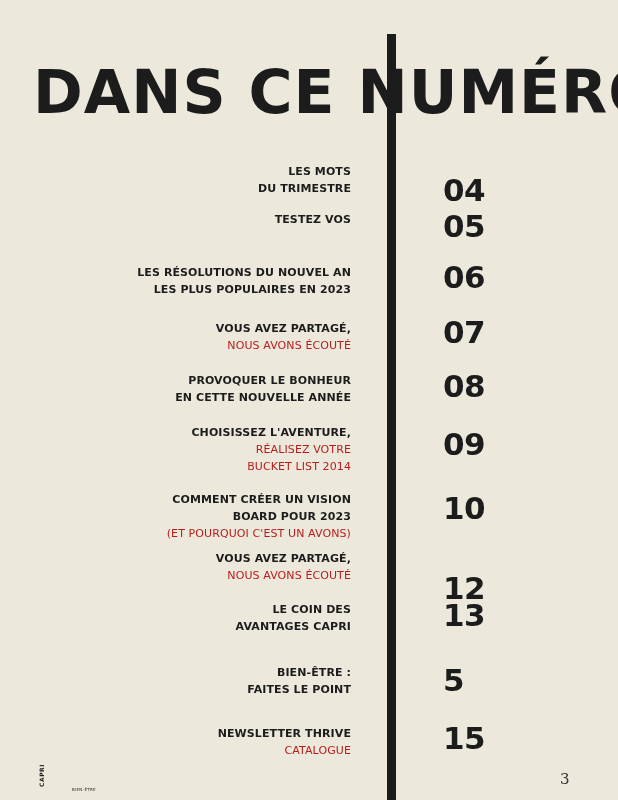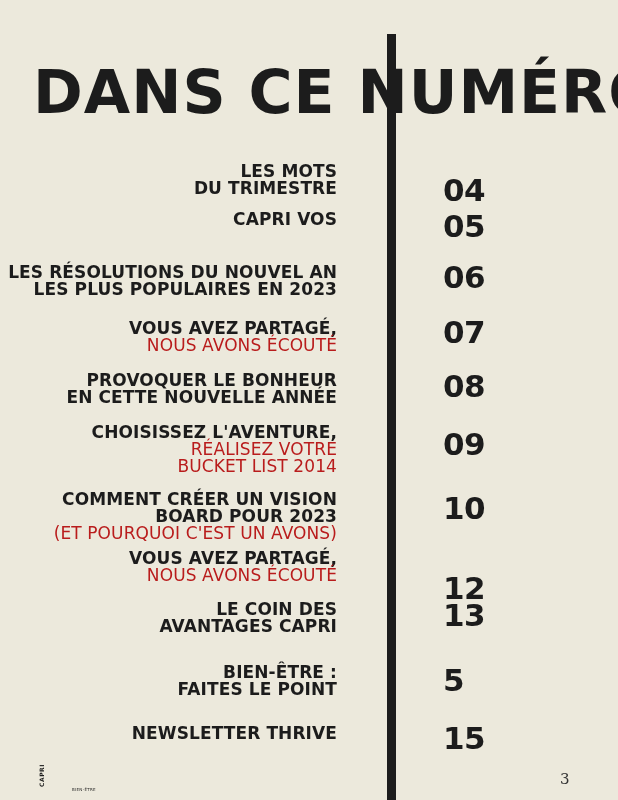--- a/index.html
+++ b/index.html
@@ -15,22 +15,22 @@
     font-family: "DejaVu Sans", sans-serif;
     font-weight: bold; font-size: 60px; line-height: 60px;
     letter-spacing: 1px; white-space: nowrap;
     color: #1c1c1c;
   }
   .vline {
     position: absolute; left: 387px; top: 34px;
     width: 9px; height: 766px; background: #1c1c1c;
   }
   .entry {
-    position: absolute; right: 281px; text-align: right;
-    font-size: 17px; line-height: 17px; white-space: nowrap;
+    position: absolute; right: 267px; text-align: right;
+    font-size: 11px; line-height: 17px; white-space: nowrap;
     letter-spacing: 0.1px;
   }
   .entry .b { font-weight: bold; display: block; }
   .entry .r { font-weight: normal; display: block; color: #b91c1c; }
   .num {
     position: absolute; left: 443px;
     font-weight: bold; font-size: 31px; line-height: 32px;
     letter-spacing: -0.5px;
   }
   .logo { position: absolute; left: 36px; top: 760px; width: 80px; height: 34px; }
@@ -56,21 +56,21 @@
 <h1 class="title">DANS CE NUMÉRO</h1>
 <div class="vline"></div>
 
 <div class="entry" style="top:163px">
   <span class="b">LES MOTS</span>
   <span class="b">DU TRIMESTRE</span>
 </div>
 <div class="num" style="top:174px">04</div>
 
 <div class="entry" style="top:211px">
-  <span class="b">CAPRI VOS</span>
+  <span class="b">TESTEZ VOS</span>
 </div>
 <div class="num" style="top:210px">05</div>
 
 <div class="entry" style="top:264px">
   <span class="b">LES RÉSOLUTIONS DU NOUVEL AN</span>
   <span class="b">LES PLUS POPULAIRES EN 2023</span>
 </div>
 <div class="num" style="top:261px">06</div>
 
 <div class="entry" style="top:320px">
@@ -112,20 +112,21 @@
 <div class="num" style="top:599px">13</div>
 
 <div class="entry" style="top:664px">
   <span class="b">BIEN-ÊTRE :</span>
   <span class="b">FAITES LE POINT</span>
 </div>
 <div class="num" style="top:664px">5</div>
 
 <div class="entry" style="top:725px">
   <span class="b">NEWSLETTER THRIVE</span>
+  <span class="r">CATALOGUE</span>
 </div>
 <div class="num" style="top:722px">15</div>
 
 <div class="logo">
   <span class="capri">CAPRI</span>
   <span class="thrive">thrive</span>
   <span class="bien">BIEN-ÊTRE</span>
 </div>
 
 <div class="pagenum">3</div>

